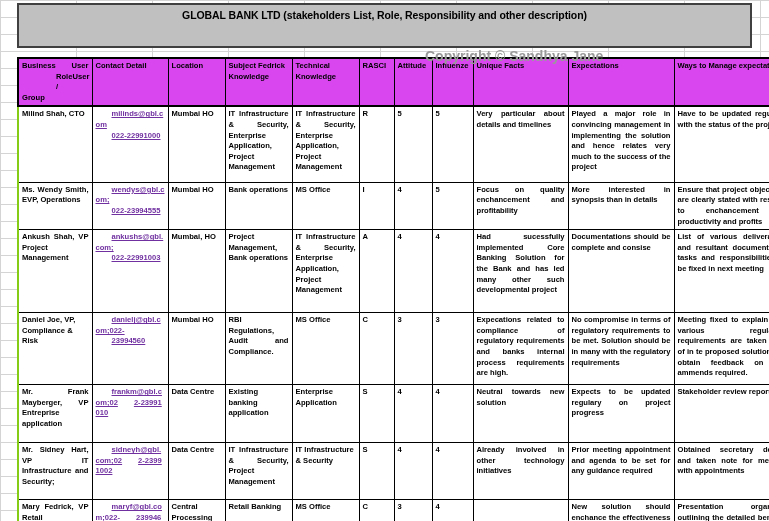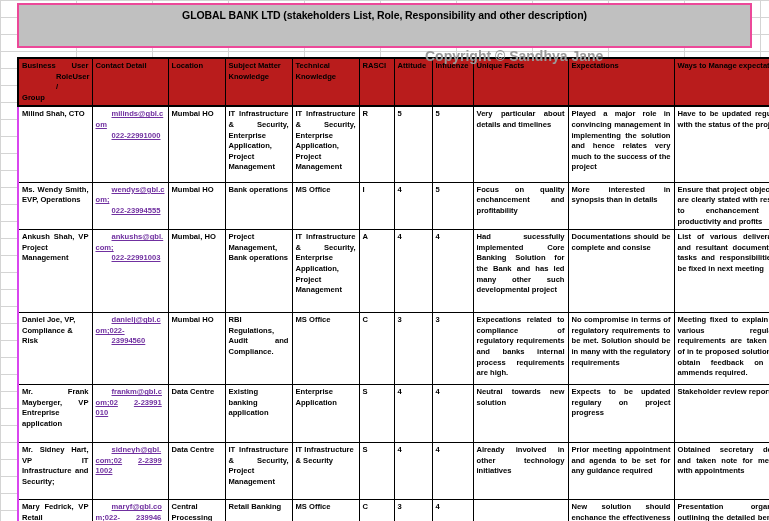--- a/index.html
+++ b/index.html
@@ -36,21 +36,21 @@
   }
 
   
   .title-banner {
     position: absolute;
     left: 17px;
     top: 3px;
     width: 735px;
     height: 45px;
     background: #c0c0c0;
-    border: 2px solid #ec4899;
+    border: 2px solid #404040;
     box-sizing: border-box;
     z-index: 2;
   }
   .title-text {
     position: absolute;
     left: 0;
     top: 4px;
     width: 100%;
     text-align: center;
     font-size: 10.5px;
@@ -90,30 +90,30 @@
     vertical-align: top;
     font-size: 7.6px;
     line-height: 10.6px;
     font-weight: bold;
     padding: 2px 3px 2px 3px;
     box-sizing: border-box;
     word-wrap: break-word;
     overflow: hidden;
   }
   table.stk thead th {
-    background: #b91c1c;
+    background: #d946ef;
     text-align: left;
     height: 36px;
     border-top: 2px solid #000000;
     border-bottom: 2px solid #000000;
   }
   table.stk thead th.first { border-left: 2px solid #000000; }
   table.stk thead th.last  { border-right: 2px solid #000000; }
 
-  table.stk tbody td.first { border-left: 2px solid #d946ef; }
+  table.stk tbody td.first { border-left: 2px solid #84cc16; }
   table.stk tbody td.last  { border-right: 2px solid #000000; }
   table.stk tbody tr.last-row td { border-bottom: 2px solid #000000; }
 
   .just { text-align: justify; text-align-last: left; margin-top: 20px; }
   .just-name { text-align: justify; text-align-last: left; }
   .right { text-align: left; }
 
   a.mail {
     color: #7030a0;
     text-decoration: underline;
@@ -176,21 +176,21 @@
                   <span>User</span>
                 </div>
                 <div style="display: flex; justify-content: flex-start;">
                   <span>Group</span>
                   <span></span>
                 </div>
               </span>
           </th>
           <th>Contact Detail</th>
           <th>Location</th>
-          <th>Subject Matter Knowledge</th>
+          <th>Subject Fedrick Knowledge</th>
           <th>Technical Knowledge</th>
           <th>RASCI</th>
           <th>Attitude</th>
           <th>Influenze</th>
           <th>Unique Facts</th>
           <th>Expectations</th>
           <th class="last">Ways to Manage expectations</th>
         </tr>
       </thead>
       <tbody>

